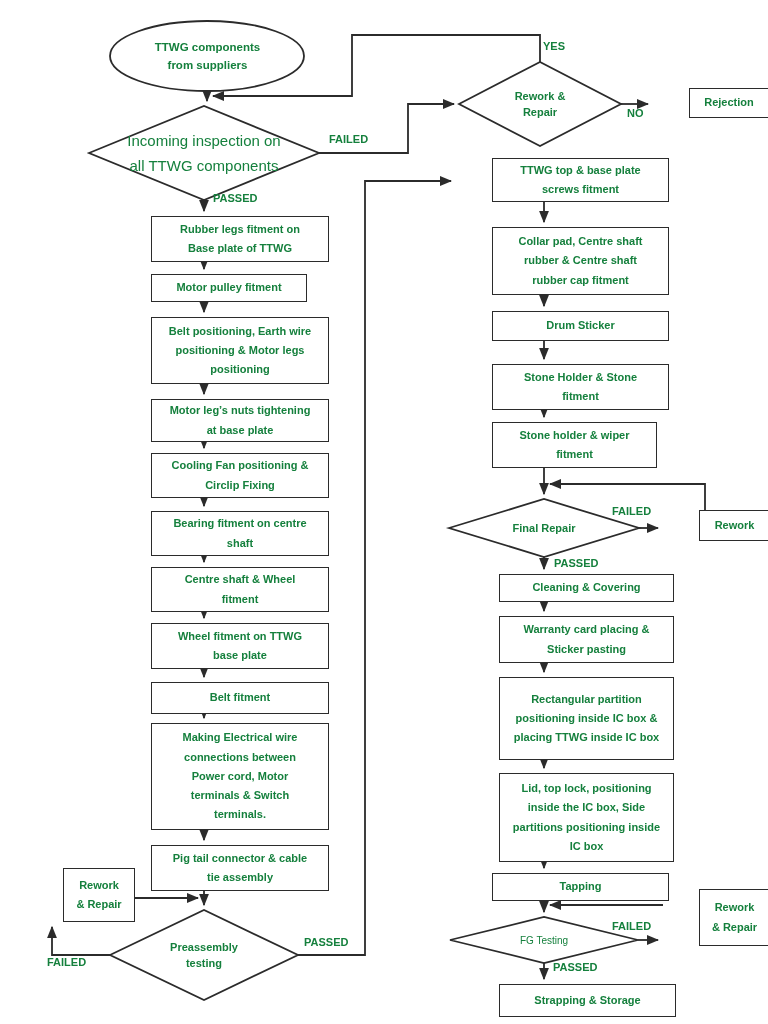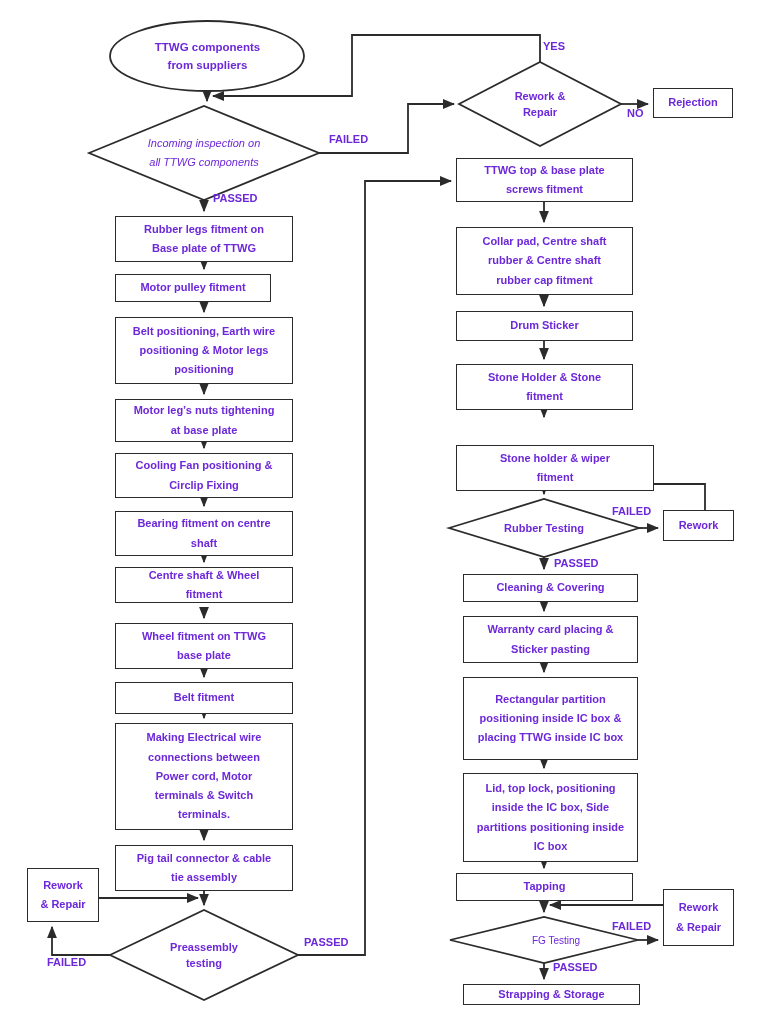--- a/index.html
+++ b/index.html
@@ -1,29 +1,29 @@
 <!DOCTYPE html>
 <html><head>
 <meta charset="utf-8">
 <style>
   html,body { margin:0; padding:0; background:#fff; }
   .canvas {
     position:relative; width:768px; height:1024px; background:#ffffff;
-    font-family:"Liberation Sans", sans-serif; color:#6d28d9; overflow:hidden;
+    font-family:"Liberation Sans", sans-serif; color:#15803d; overflow:hidden;
   }
   svg.wires { position:absolute; left:0; top:0; width:768px; height:1024px; }
   .node {
     position:absolute; display:flex; align-items:center; justify-content:center;
     text-align:center; white-space:pre-line; font-weight:700; font-size:11px;
     line-height:1.75; box-sizing:border-box;
   }
-  .box { background:#fff; border:1.8px solid #2b2b2b; }
+  .box { background:#fff; border:1.8px solid #2b2b2b;margin-left:36px; }
   .dtext { background:transparent; line-height:1.5; }
   .ellipse-text { line-height:1.6; font-size:11.5px; }
-  .reg9  { font-weight:400; font-size:11px;  line-height:1.7;font-style:italic; }
+  .reg9  { font-weight:400; font-size:15px;  line-height:1.7; }
   .reg10 { font-weight:400; font-size:10px; }
   .edge-label { position:absolute; font-weight:700; font-size:11px; white-space:nowrap; }
 </style>
 </head>
 <body>
 
 <div class="canvas">
 
   <svg class="wires" viewBox="0 0 768 1024">
     <defs>
@@ -81,38 +81,38 @@
   </svg>
 
   <div class="node dtext ellipse-text" style="left:130px;top:31px;width:155px;height:50px">TTWG components
 from suppliers</div>
   <div class="node dtext reg9" style="left:124px;top:131px;width:160px;height:44px">Incoming inspection on
 all TTWG components</div>
   <div class="node dtext" style="left:490px;top:84px;width:100px;height:40px">Rework &amp;
 Repair</div>
   <div class="node dtext" style="left:144px;top:935px;width:120px;height:40px">Preassembly
 testing</div>
-  <div class="node dtext" style="left:484px;top:518px;width:120px;height:20px">Rubber Testing</div>
-  <div class="node dtext reg10" style="left:496px;top:930px;width:120px;height:20px">FG Testing</div>
+  <div class="node dtext" style="left:484px;top:518px;width:120px;height:20px">Final Repair</div>
+  <div class="node dtext reg10" style="left:484px;top:930px;width:120px;height:20px">FG Testing</div>
 
   <div class="node box" style="left:653px;top:88px;width:80px;height:30px">Rejection</div>
 
   <div class="node box" style="left:115px;top:216px;width:178px;height:46px">Rubber legs fitment on
 Base plate of TTWG</div>
   <div class="node box" style="left:115px;top:274px;width:156px;height:28px">Motor pulley fitment</div>
   <div class="node box" style="left:115px;top:317px;width:178px;height:67px">Belt positioning, Earth wire
 positioning &amp; Motor legs
 positioning</div>
   <div class="node box" style="left:115px;top:399px;width:178px;height:43px">Motor leg’s nuts tightening
 at base plate</div>
   <div class="node box" style="left:115px;top:453px;width:178px;height:45px">Cooling Fan positioning &amp;
 Circlip Fixing</div>
   <div class="node box" style="left:115px;top:511px;width:178px;height:45px">Bearing fitment on centre
 shaft</div>
-  <div class="node box" style="left:115px;top:567px;width:178px;height:36px">Centre shaft &amp; Wheel
+  <div class="node box" style="left:115px;top:567px;width:178px;height:45px">Centre shaft &amp; Wheel
 fitment</div>
   <div class="node box" style="left:115px;top:623px;width:178px;height:46px">Wheel fitment on TTWG
 base plate</div>
   <div class="node box" style="left:115px;top:682px;width:178px;height:32px">Belt fitment</div>
   <div class="node box" style="left:115px;top:845px;width:178px;height:46px">Pig tail connector &amp; cable
 tie assembly</div>
   <div class="node box" style="left:115px;top:723px;width:178px;height:107px">Making Electrical wire
 connections between
 Power cord, Motor
 terminals &amp; Switch
@@ -121,37 +121,37 @@
 &amp; Repair</div>
 
   <div class="node box" style="left:456px;top:227px;width:177px;height:68px">Collar pad, Centre shaft
 rubber &amp; Centre shaft
 rubber cap fitment</div>
   <div class="node box" style="left:456px;top:158px;width:177px;height:44px">TTWG top &amp; base plate
 screws fitment</div>
   <div class="node box" style="left:456px;top:311px;width:177px;height:30px">Drum Sticker</div>
   <div class="node box" style="left:456px;top:364px;width:177px;height:46px">Stone Holder &amp; Stone
 fitment</div>
-  <div class="node box" style="left:456px;top:445px;width:198px;height:46px">Stone holder &amp; wiper
+  <div class="node box" style="left:456px;top:422px;width:165px;height:46px">Stone holder &amp; wiper
 fitment</div>
   <div class="node box" style="left:663px;top:510px;width:71px;height:31px">Rework</div>
   <div class="node box" style="left:463px;top:574px;width:175px;height:28px">Cleaning &amp; Covering</div>
   <div class="node box" style="left:463px;top:616px;width:175px;height:47px">Warranty card placing &amp;
 Sticker pasting</div>
   <div class="node box" style="left:463px;top:677px;width:175px;height:83px">Rectangular partition
 positioning inside IC box &amp;
 placing TTWG inside IC box</div>
   <div class="node box" style="left:456px;top:873px;width:177px;height:28px">Tapping</div>
   <div class="node box" style="left:463px;top:773px;width:175px;height:89px">Lid, top lock, positioning
 inside the IC box, Side
 partitions positioning inside
 IC box</div>
   <div class="node box" style="left:663px;top:889px;width:71px;height:57px">Rework
 &amp; Repair</div>
-  <div class="node box" style="left:463px;top:984px;width:177px;height:21px">Strapping &amp; Storage</div>
+  <div class="node box" style="left:463px;top:984px;width:177px;height:33px">Strapping &amp; Storage</div>
 
   <div class="edge-label" style="left:543px;top:40px">YES</div>
   <div class="edge-label" style="left:627px;top:107px">NO</div>
   <div class="edge-label" style="left:329px;top:133px">FAILED</div>
   <div class="edge-label" style="left:213px;top:192px">PASSED</div>
   <div class="edge-label" style="left:47px;top:956px">FAILED</div>
   <div class="edge-label" style="left:304px;top:936px">PASSED</div>
   <div class="edge-label" style="left:612px;top:505px">FAILED</div>
   <div class="edge-label" style="left:554px;top:557px">PASSED</div>
   <div class="edge-label" style="left:612px;top:920px">FAILED</div>

